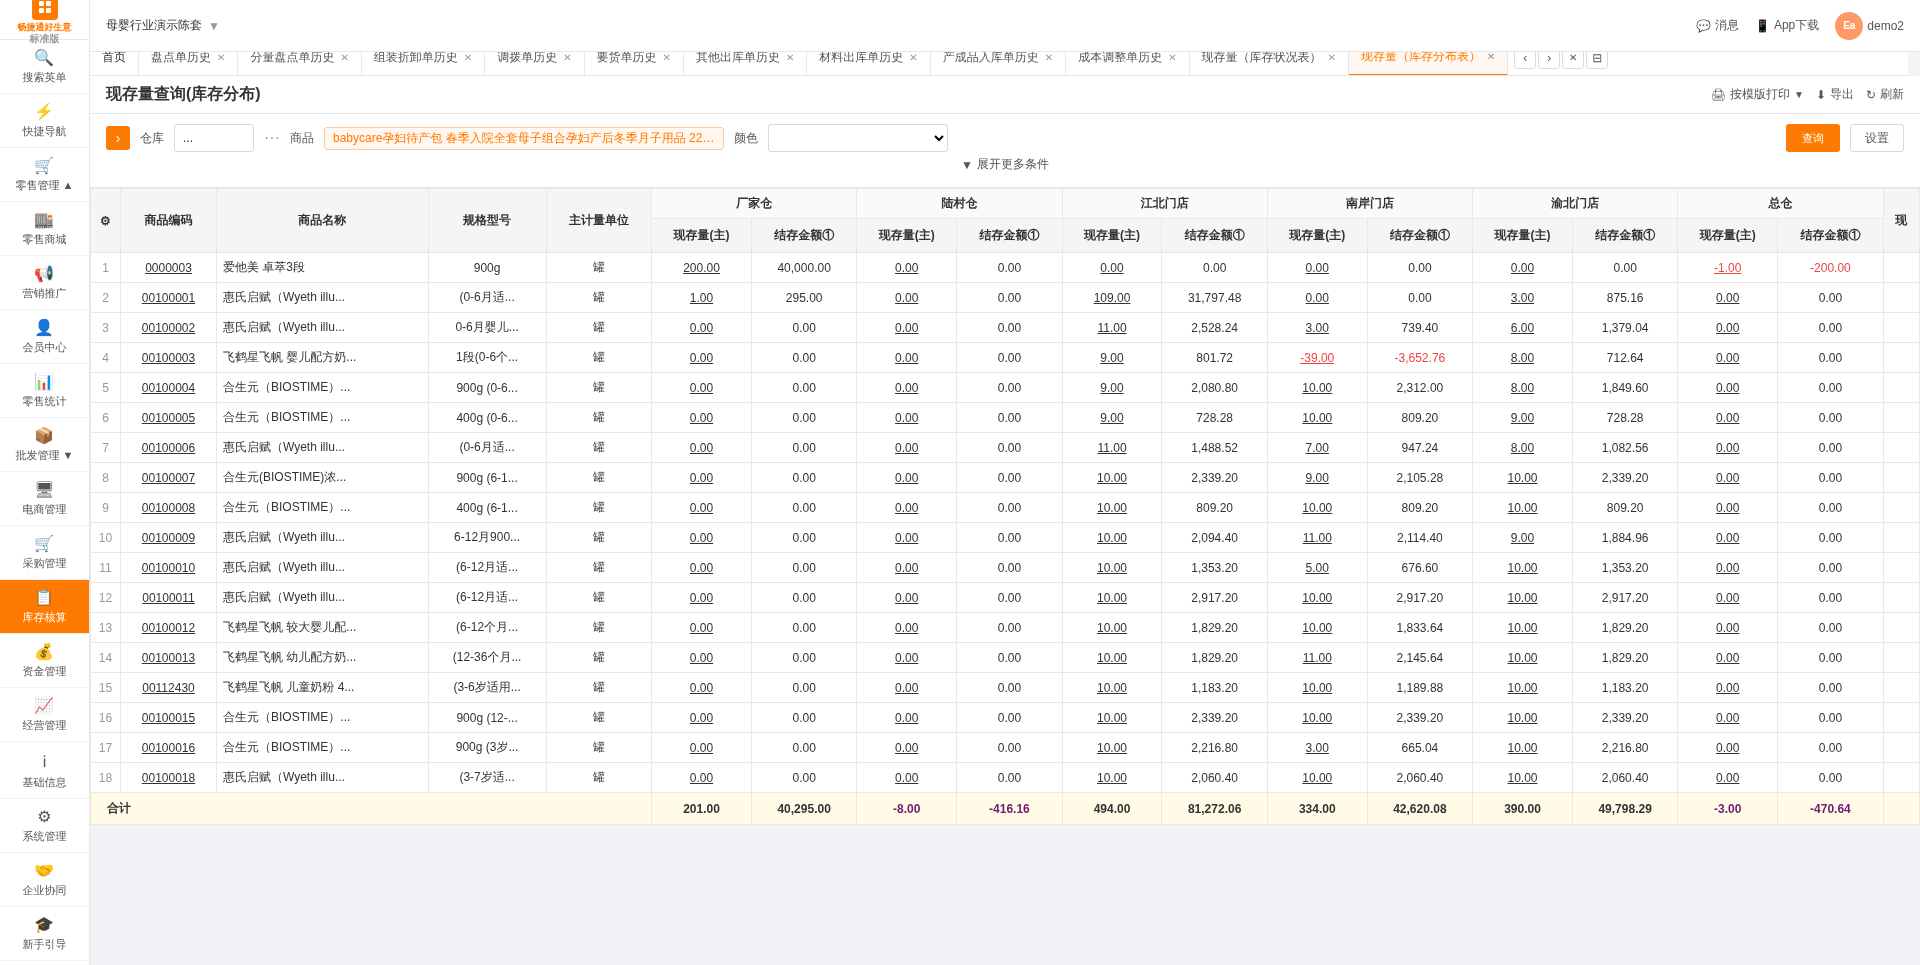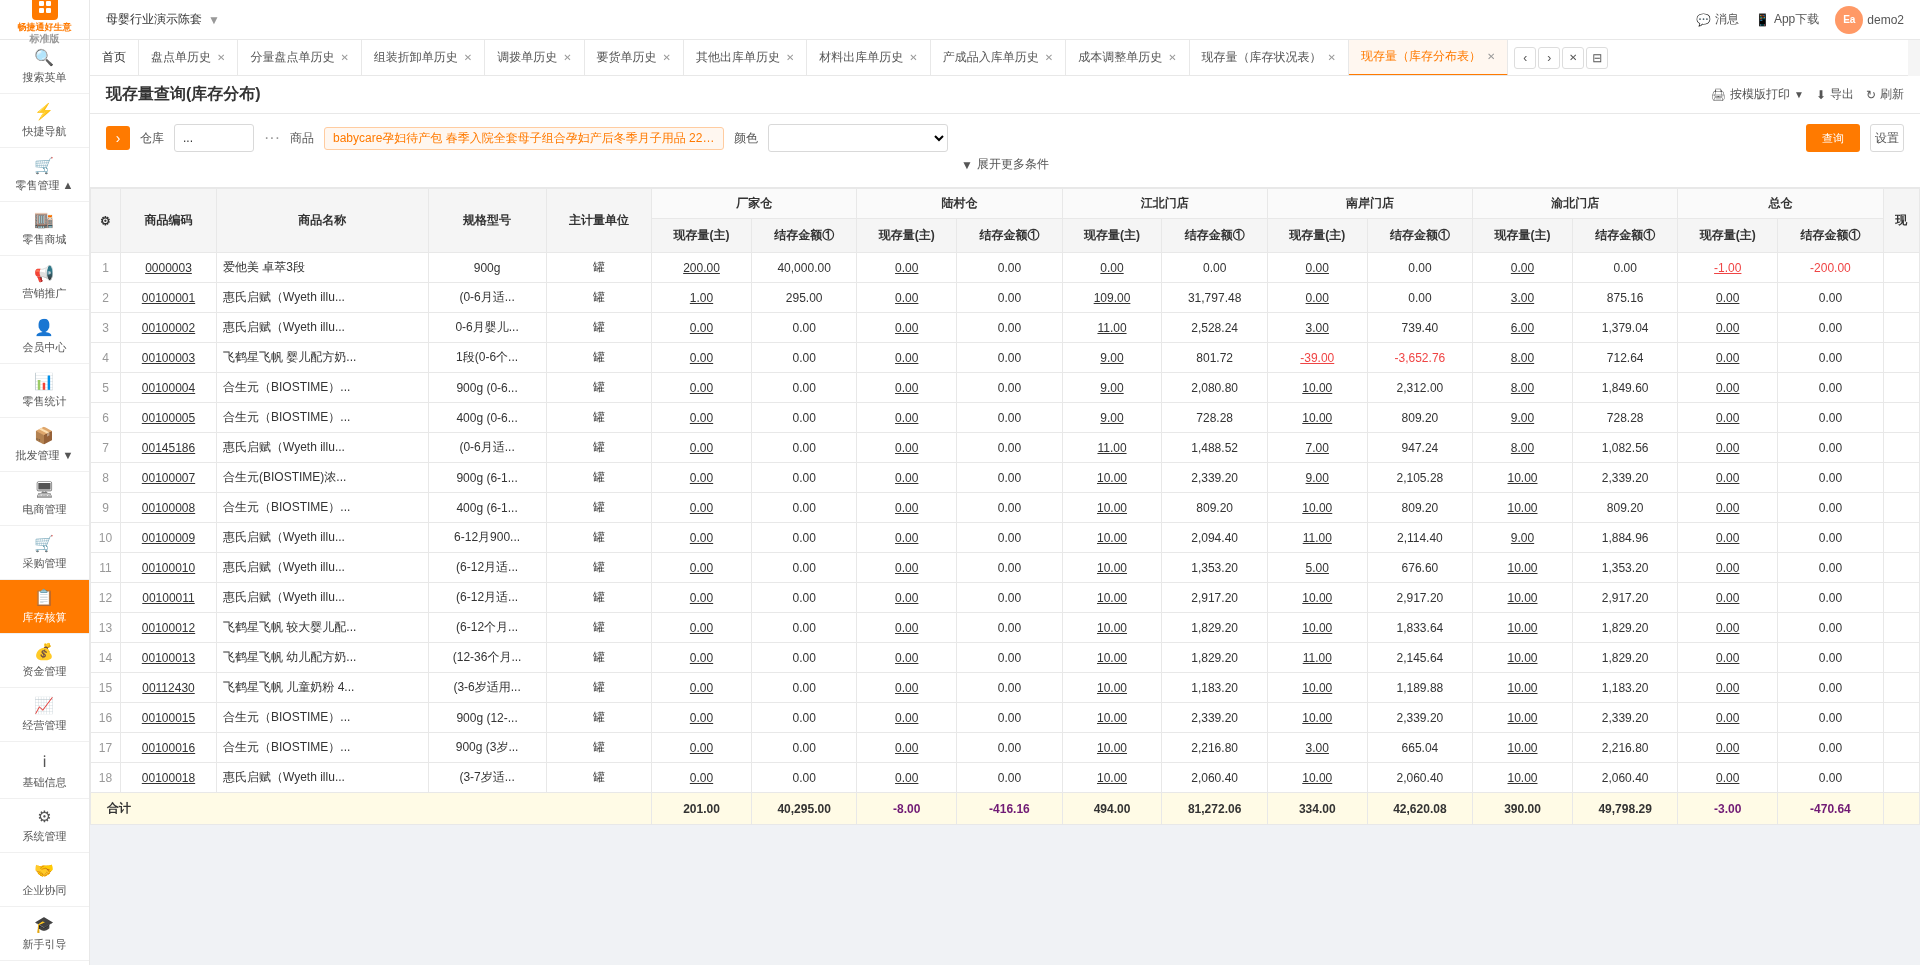--- a/index.html
+++ b/index.html
@@ -1,20 +1,20 @@
 <!DOCTYPE html>
 <html><head>
   <meta charset="utf-8">
   <style>
     * { box-sizing: border-box; margin: 0; padding: 0; }
     body { font-family: 'Microsoft YaHei', Arial, sans-serif; font-size: 12px; background: #f5f5f5; color: #333; overflow: hidden; }
 
     
     .top-bar {
-      height: 40px;
+      height: 52px;
       background: #fff;
       display: flex;
       align-items: center;
       justify-content: space-between;
       padding: 0 16px;
       border-bottom: 1px solid #e8e8e8;
       position: fixed;
       top: 0; left: 0; right: 0;
       z-index: 100;
     }
@@ -186,21 +186,21 @@
       padding: 0 16px;
       cursor: pointer;
       font-size: 11px;
     }
     .btn-setting {
       height: 28px;
       background: #fff;
       color: #555;
       border: 1px solid #d9d9d9;
       border-radius: 3px;
-      padding: 0 4px;
+      padding: 0 14px;
       cursor: pointer;
       font-size: 12px;
     }
     .expand-conditions {
       display: flex;
       align-items: center;
       justify-content: center;
       gap: 4px;
       color: #555;
       cursor: pointer;
@@ -634,21 +634,21 @@
     <td class="underline ">10.00</td>
     <td class="">809.20</td>
     <td class="underline">9.00</td>
     <td>728.28</td>
     <td class="underline ">0.00</td>
     <td class="">0.00</td>
     <td></td>
   </tr>
           <tr>
     <td class="row-num">7</td>
-    <td class="underline">00145186</td>
+    <td class="underline">00100006</td>
     <td class="text-left">惠氏启赋（Wyeth illu...</td>
     <td>(0-6月适...</td>
     <td>罐</td>
     <td class="underline">0.00</td>
     <td>0.00</td>
     <td class="underline">0.00</td>
     <td>0.00</td>
     <td class="underline">11.00</td>
     <td>1,488.52</td>
     <td class="underline ">7.00</td>

